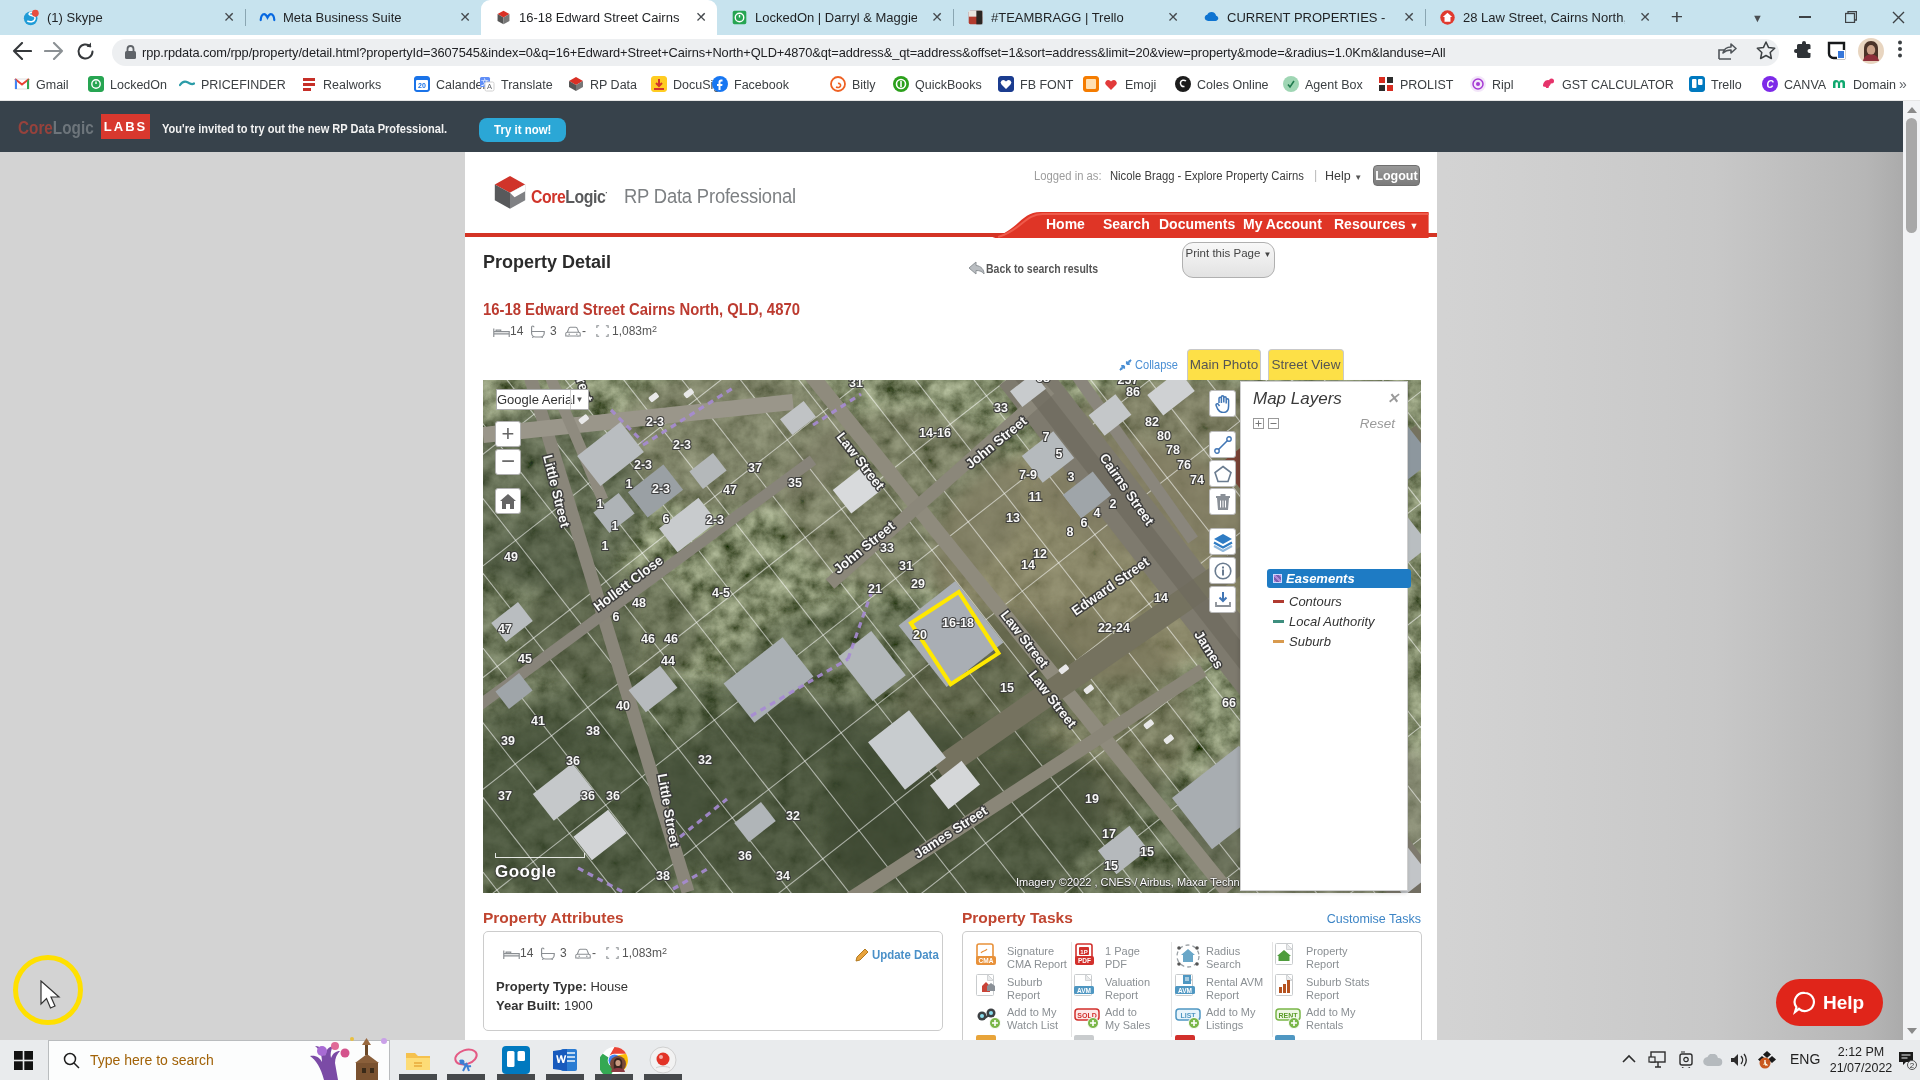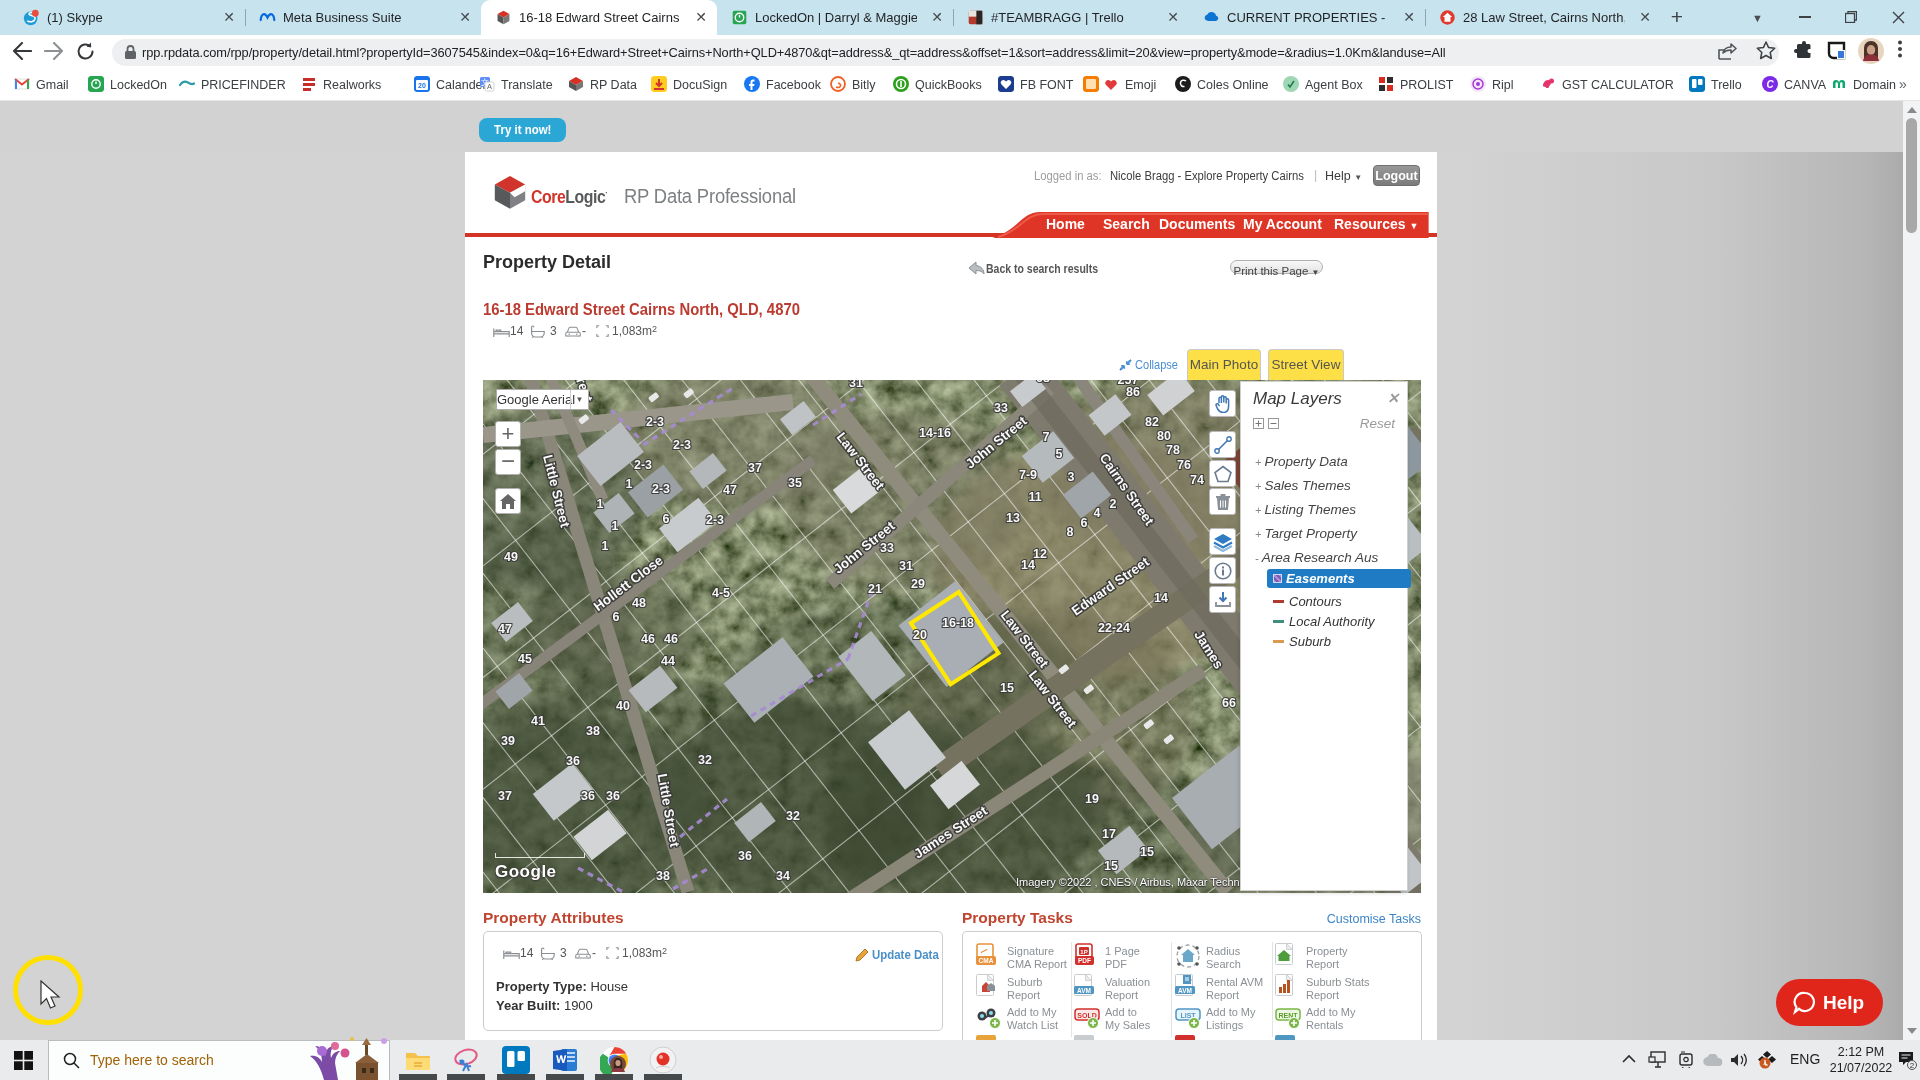--- a/index.html
+++ b/index.html
@@ -28,21 +28,21 @@
 
 #page{position:absolute;left:0;top:152px;width:1903px;height:888px;background:linear-gradient(90deg,#d3d3d3 0%,#d3d3d3 76%,#c8c8c8 90%,#b6b6b6 98%,#ababab 100%);}
 #content{position:absolute;left:465px;top:0px;width:972px;height:888px;background:#fff;}
 #scrollbar{position:absolute;left:1903px;top:101px;width:17px;height:939px;background:#f2f3f5;}
 #scrollthumb{position:absolute;left:3px;top:17px;width:11px;height:115px;background:#a8a8a8;border-radius:6px;}
 #redline{position:absolute;left:0;top:81px;width:972px;height:4px;background:#d43425;}
 .navitem{color:#fff;font-weight:bold;font-size:14px;}
 
 #pdtitle{position:absolute;left:18px;top:100px;font-size:18px;font-weight:bold;color:#2b2b2b;}
 #backrow{position:absolute;left:521px;top:110px;font-size:12.5px;font-weight:bold;color:#555;transform:scaleX(0.84);transform-origin:0 0;white-space:nowrap;}
-#printbtn{position:absolute;left:717px;top:108px;width:93px;height:14px;white-space:nowrap;border:1px solid #b0b0b0;border-radius:11px;background:linear-gradient(#f8f8f8,#e2e2e2);font-size:11.5px;color:#444;text-align:center;line-height:21px;margin-left:48px;}
+#printbtn{position:absolute;left:717px;top:90px;width:93px;height:36px;white-space:nowrap;border:1px solid #b0b0b0;border-radius:11px;background:linear-gradient(#f8f8f8,#e2e2e2);font-size:11.5px;color:#444;text-align:center;line-height:21px;}
 #addr{position:absolute;left:18px;top:148px;font-size:16.5px;font-weight:bold;color:#bc3b30;transform:scaleX(0.9);transform-origin:0 0;white-space:nowrap;}
 
 .ptab{position:absolute;top:197px;height:44px;border:1px solid #c9c9c9;border-bottom:none;border-radius:4px 4px 0 0;background:#fde047;font-size:13.5px;color:#555;text-align:center;line-height:29px;}
 #collapse{position:absolute;left:670px;top:205px;color:#4a8fd4;font-size:13px;transform:scaleX(0.85);transform-origin:0 0;}
 
 #map{position:absolute;left:18px;top:228px;width:938px;height:513px;overflow:hidden;}
 .mtool{position:absolute;left:726px;width:27px;height:27px;background:#fff;border:1px solid #b9b9b9;border-radius:3px;text-align:center;padding-top:4px;}
 
 #mlpanel{position:absolute;left:775px;top:229px;width:168px;height:510px;background:#fff;border:1px solid #cfcfcf;box-shadow:-1px 2px 4px rgba(0,0,0,0.15);font-size:13.5px;color:#3c3c3c;font-style:italic;}
 
@@ -217,21 +217,21 @@
     <div class="bk" style="left:568px;"><svg class="bi" viewBox="0 0 16 16">
           <path d="M8 1 15 5 8 9 1 5Z" fill="#d93025"></path>
           <path d="M1 5 8 9v6L1 11Z" fill="#555"></path>
           <path d="M15 5 8 9v6l7-4Z" fill="#777"></path>
         </svg>RP Data</div>
     <div class="bk" style="left:651px;"><svg class="bi" viewBox="0 0 16 16">
           <rect width="16" height="16" rx="2" fill="#ffcc22"></rect>
           <path d="M8 3v7M5 7l3 3 3-3" stroke="#d3362c" stroke-width="2" fill="none"></path>
           <rect x="3" y="12" width="10" height="2" fill="#d3362c"></rect>
         </svg>DocuSign</div>
-    <div class="bk" style="left:744px;"><svg class="bi" viewBox="0 0 16 16">
+    <div class="bk" style="left:712px;"><svg class="bi" viewBox="0 0 16 16">
           <circle cx="8" cy="8" r="8" fill="#1877f2"></circle>
           <path d="M10.5 5.5H9.2c-.4 0-.7.3-.7.8V8h2l-.3 2H8.5v4H6.5v-4H5V8h1.5V6.1C6.5 4.4 7.5 3.5 9 3.5h1.5Z" fill="#fff"></path>
         </svg>Facebook</div>
     <div class="bk" style="left:830px;"><svg class="bi" viewBox="0 0 16 16">
           <circle cx="8" cy="8" r="7" fill="none" stroke="#ee6123" stroke-width="1.8"></circle>
           <path d="M6 11c2 1 4 .5 4.5-1S9.5 7 8 7.5" stroke="#ee6123" stroke-width="1.6" fill="none"></path>
         </svg>Bitly</div>
     <div class="bk" style="left:893px;"><svg class="bi" viewBox="0 0 16 16">
           <circle cx="8" cy="8" r="8" fill="#2ca01c"></circle>
           <circle cx="8" cy="8" r="4.5" fill="none" stroke="#fff" stroke-width="1.6"></circle>
@@ -279,20 +279,25 @@
           <circle cx="8" cy="8" r="8" fill="#7d2ae8"></circle>
           <circle cx="8" cy="8" r="8" fill="url(#)"></circle>
           <text x="8" y="11.5" font-size="10" fill="#fff" text-anchor="middle" font-style="italic" font-weight="bold">C</text>
         </svg>CANVA</div>
     <div class="bk" style="left:1831px;"><svg class="bi" viewBox="0 0 16 16">
           <path d="M2 12V7a3 3 0 0 1 6 0 3 3 0 0 1 6 0v5h-2.5V7.5a1.2 1.2 0 0 0-2.4 0V12H6.9V7.5a1.2 1.2 0 0 0-2.4 0V12Z" fill="#0ea86e"></path>
         </svg>Domain</div>
     <div class="bk" style="left:1899px;color:#5f6368;font-size:14px;">»</div>
   </div>
 
+  <div id="banner">
+    <div class="cl1">Core<span class="cl2">Logic</span></div>
+    <div class="labs">LABS</div>
+    <div class="msg">You're invited to try out the new RP Data Professional.</div>
+  </div>
   <div id="tryit"><span>Try it now!</span></div>
 
   <div id="page">
     <div id="content">
       <div id="redline"></div>
 
       <svg style="position:absolute;left:26px;top:21px;" width="38" height="38" viewBox="0 0 50 50">
         <path d="M25 4 45 15 25 26 5 15Z" fill="#d0342a"></path>
         <path d="M5 15 25 26V47L5 36Z" fill="#58595b"></path>
         <path d="M45 15 25 26V47L45 36Z" fill="#808184"></path>
@@ -651,27 +656,20 @@
       <div id="mlpanel">
         <div style="position:absolute;left:12px;top:7px;font-size:17px;color:#3a3a3a;">Map Layers</div>
         <div style="position:absolute;right:8px;top:8px;color:#9a9a9a;font-size:14px;font-weight:bold;">✕</div>
         <svg style="position:absolute;left:12px;top:36px;" width="26" height="11" viewBox="0 0 26 11">
             <rect x="0.5" y="0.5" width="10" height="10" fill="#fff" stroke="#999"></rect>
             <path d="M2.5 5.5h6M5.5 2.5v6" stroke="#777"></path>
             <rect x="15.5" y="0.5" width="10" height="10" fill="#fff" stroke="#999"></rect>
             <path d="M17.5 5.5h6" stroke="#777"></path>
           </svg>
         <div style="position:absolute;right:12px;top:34px;color:#9a9a9a;font-size:13.5px;margin-left:32px;">Reset</div>
-        <div style="position:absolute;left:14px;top:68px;line-height:24px;color:#444;">
-          <div><span style="color:#888;font-size:11px;">+ </span>Property Data</div>
-          <div><span style="color:#888;font-size:11px;">+ </span>Sales Themes</div>
-          <div><span style="color:#888;font-size:11px;">+ </span>Listing Themes</div>
-          <div><span style="color:#888;font-size:11px;">+ </span>Target Property</div>
-          <div><span style="color:#888;font-size:11px;">- </span>Area Research Aus</div>
-        </div>
         <div style="position:absolute;left:26px;top:187px;width:144px;height:19px;background:#1e7bc4;border-radius:3px;color:#fff;font-weight:bold;font-size:13px;line-height:19px;"><span style="display:inline-block;width:9px;height:9px;margin:0 4px 0 6px;background:repeating-linear-gradient(45deg,#b089d8 0 2px,#7a5fae 2px 4px);border:1px solid #cfd8ff;"></span>Easements</div>
         <div style="position:absolute;left:32px;top:210px;font-size:13px;color:#333;line-height:20px;">
           <div><span style="display:inline-block;width:11px;height:3px;background:#b03a30;vertical-align:3px;margin-right:5px;"></span>Contours</div>
           <div><span style="display:inline-block;width:11px;height:3px;background:#3e8e7e;vertical-align:3px;margin-right:5px;"></span>Local Authority</div>
           <div><span style="display:inline-block;width:11px;height:3px;background:#d89a4e;vertical-align:3px;margin-right:5px;"></span>Suburb</div>
         </div>
       </div>
 
       <div class="sectitle" style="position:absolute;left:18px;top:757px;">Property Attributes</div>
       <div id="pabox">

